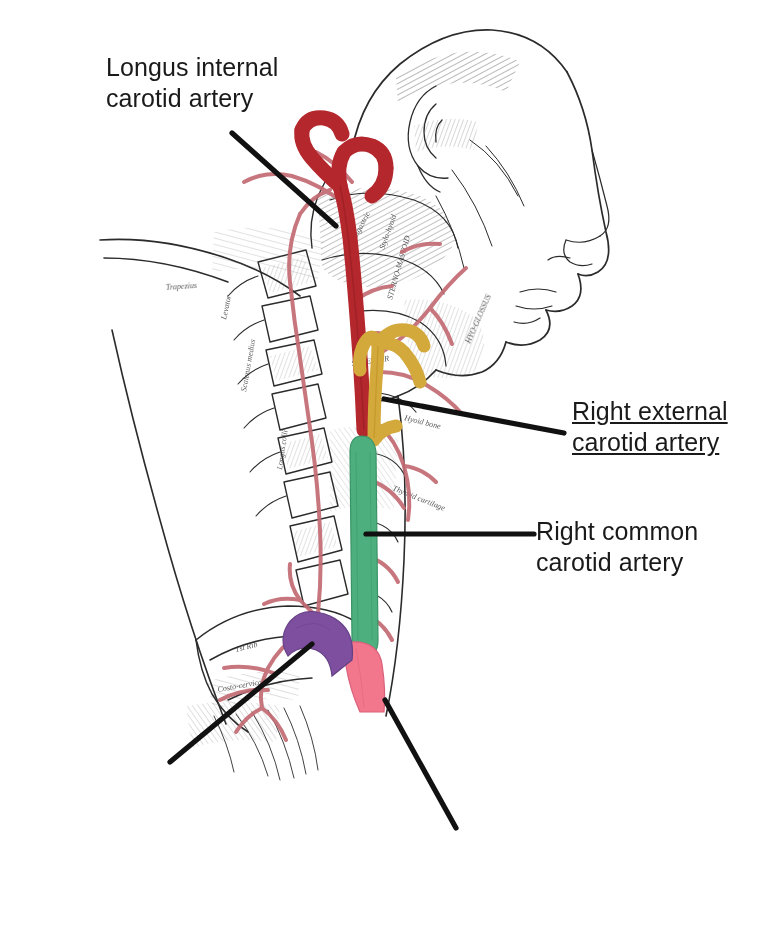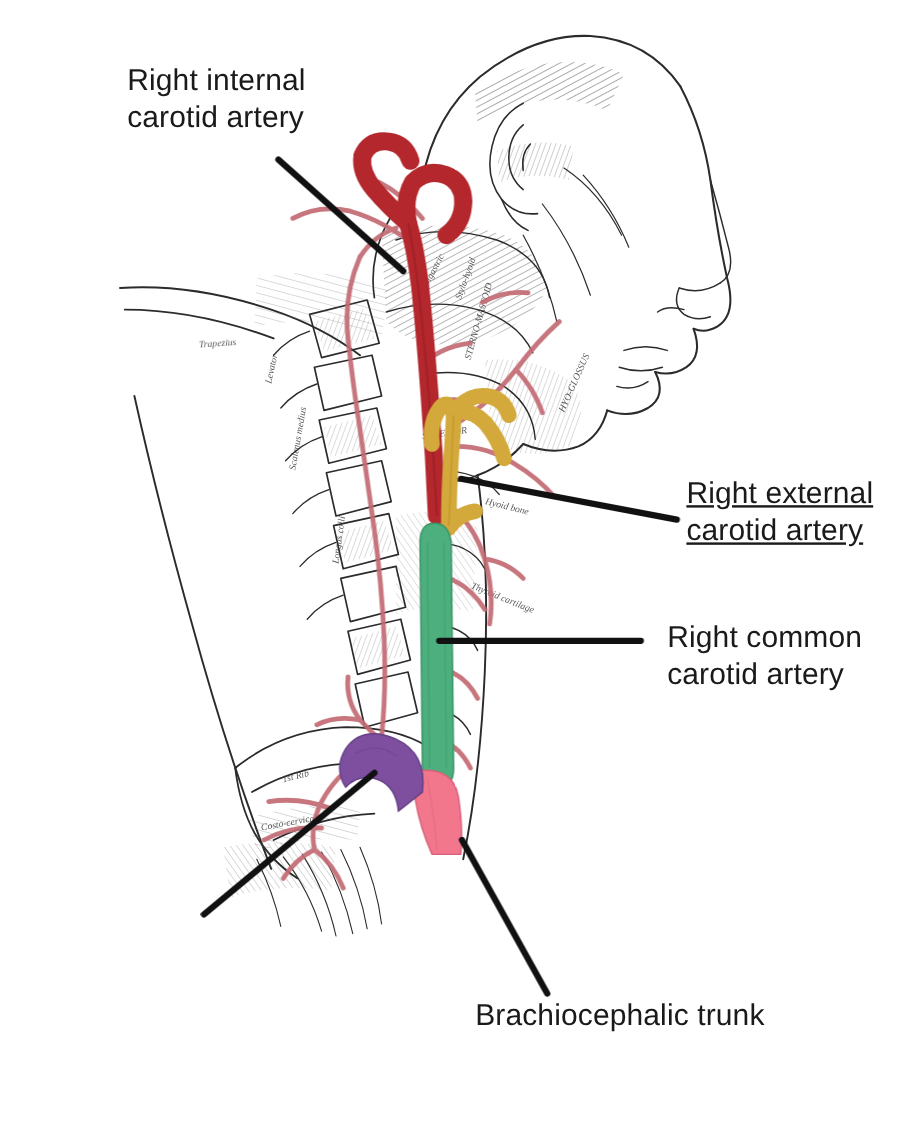--- a/index.html
+++ b/index.html
@@ -4,21 +4,21 @@
 <style>
   html,body{margin:0;padding:0;background:#ffffff;}
   body{width:768px;height:948px;position:relative;overflow:hidden;
        font-family:"Liberation Sans",sans-serif;color:#111;}
   #stage{position:absolute;inset:0;width:768px;height:948px;}
   svg.art{position:absolute;left:0;top:0;width:768px;height:948px;}
   .label{position:absolute;font-size:25px;line-height:31px;color:#1a1a1a;
          letter-spacing:.1px;white-space:pre-line;}
   #lbl-ica{left:106px;top:52px;}
   #lbl-eca{left:572px;top:396px;text-decoration:underline;}
-  #lbl-cca{left:556px;top:516px;}
+  #lbl-cca{left:536px;top:516px;}
   #lbl-sub{left:58px;top:779px;}
   #lbl-bct{left:396px;top:831px;}
   #footer{position:absolute;left:0;top:888px;width:768px;height:60px;}
 </style>
 </head>
 <body>
 
 <div id="stage">
 
   <svg class="art" viewBox="0 0 768 948">
@@ -246,25 +246,24 @@
 
     <g stroke="#111" stroke-width="5.2" stroke-linecap="round" fill="none">
       <line x1="232" y1="133" x2="336" y2="226"></line>
       <line x1="384" y1="399" x2="564" y2="433"></line>
       <line x1="366" y1="534" x2="534" y2="534"></line>
       <line x1="170" y1="762" x2="312" y2="644"></line>
       <line x1="385" y1="700" x2="456" y2="828"></line>
     </g>
   </svg>
 
-  <div class="label" id="lbl-ica">Right internal
+  <div class="label" id="lbl-ica">Longus internal
 carotid artery</div>
   <div class="label" id="lbl-eca">Right external
 carotid artery</div>
   <div class="label" id="lbl-cca">Right common
 carotid artery</div>
-  <div class="label" id="lbl-bct">Brachiocephalic trunk</div>
 
   <div id="footer">
     
   </div>
 
 </div>
 
 </body></html>

